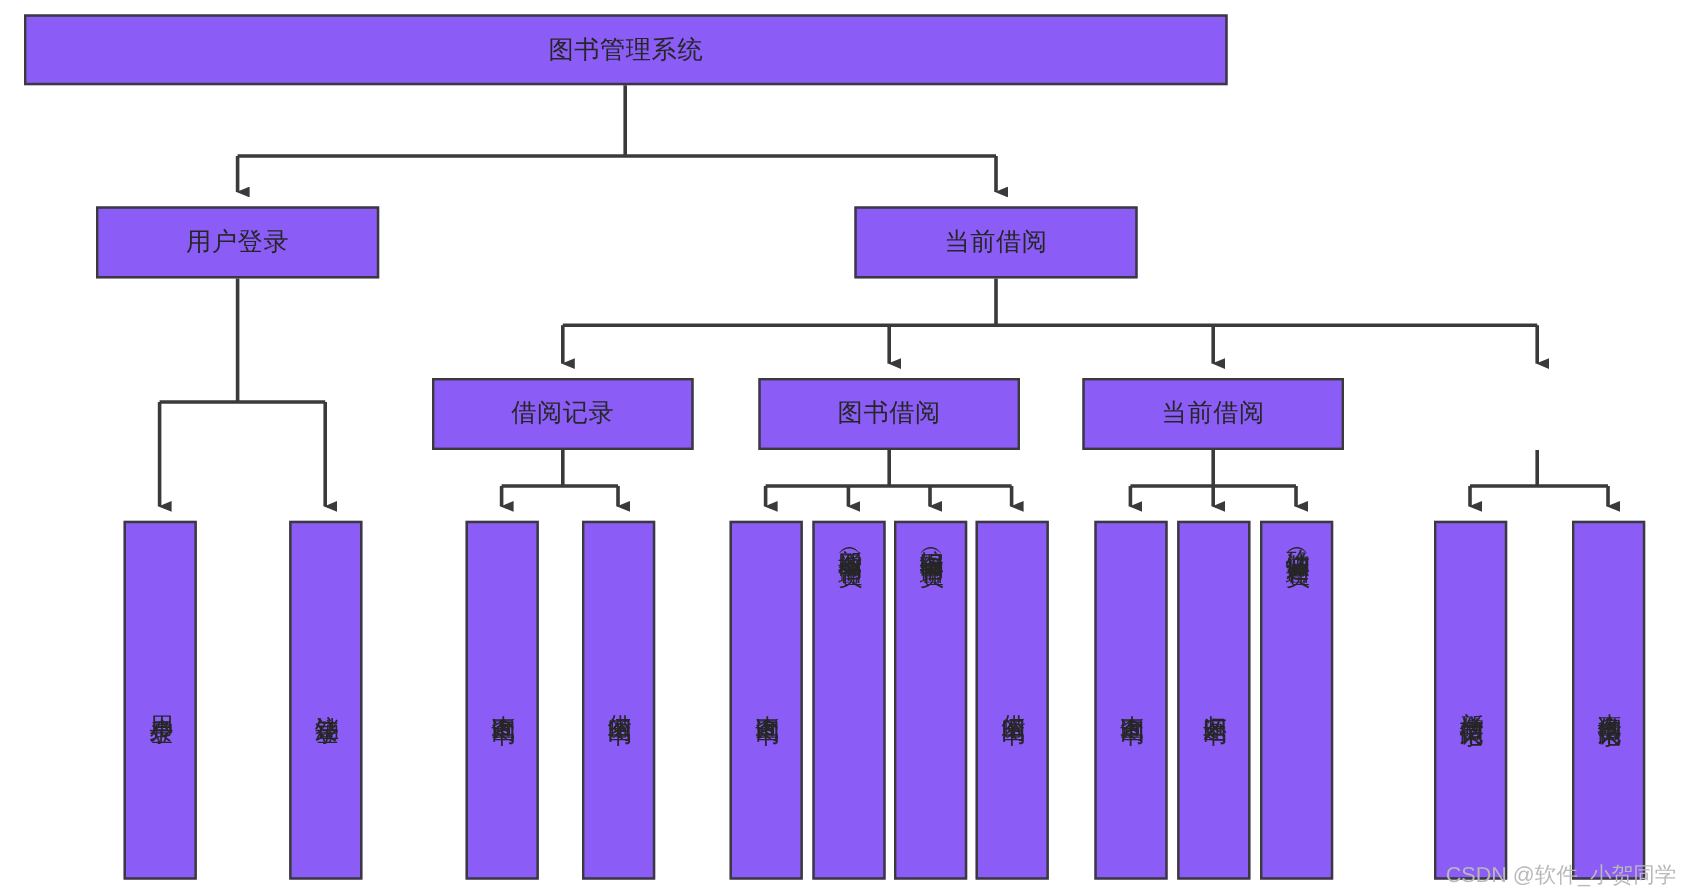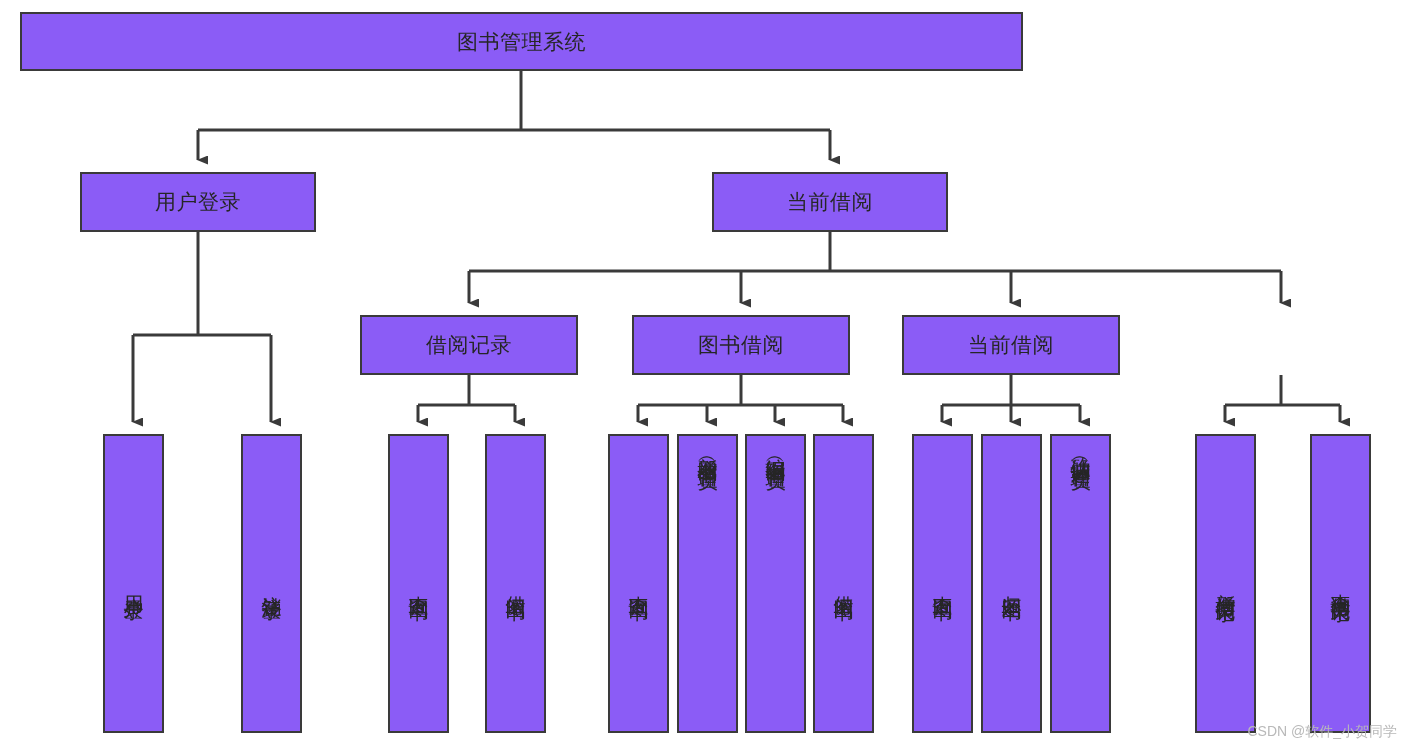--- a/index.html
+++ b/index.html
@@ -57,21 +57,21 @@
     padding-top: 6px;
   }
   .leaf-box.centered {
     align-items: center;
     padding-top: 0;
   }
   #watermark {
     position: absolute;
     right: 8px;
     bottom: 6px;
-    font-size: 14px;
+    font-size: 18px;
     color: #b9b9b9;
     white-space: nowrap;
     pointer-events: none;
   }
 </style>
 </head>
 <body>
 
 <div id="canvas">
 

